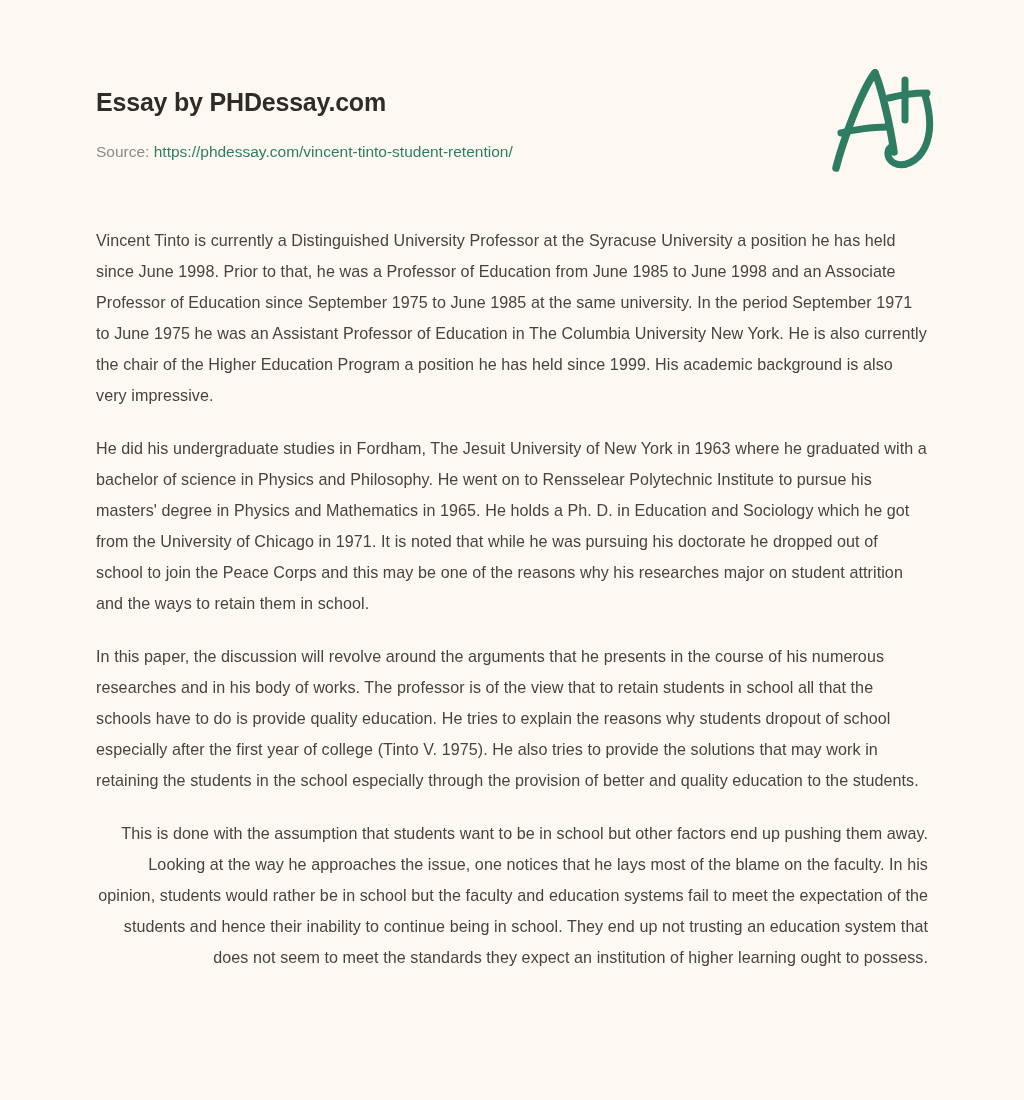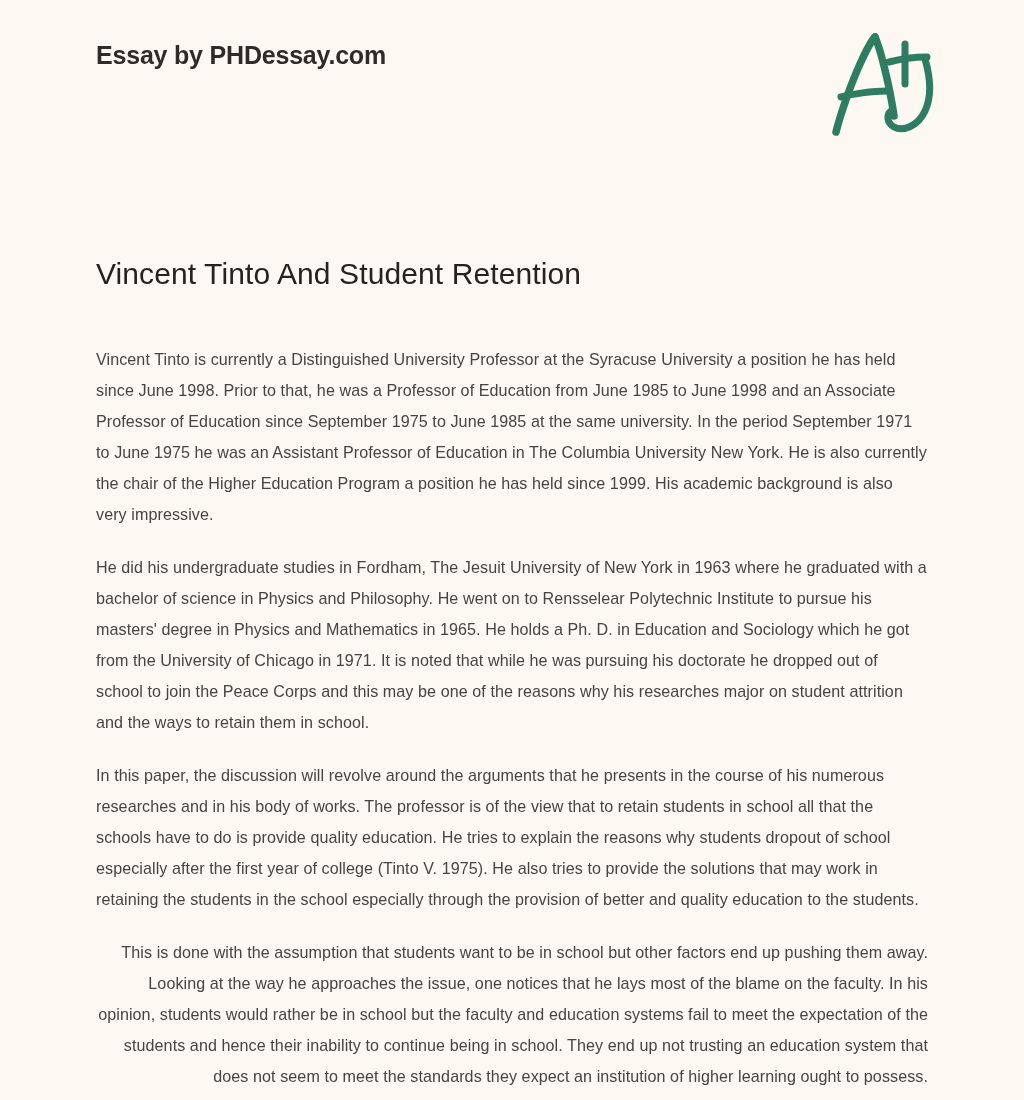--- a/index.html
+++ b/index.html
@@ -21,23 +21,23 @@
     position: relative;
     width: 1024px;
     height: 1100px;
     box-sizing: border-box;
     padding: 0;
   }
 
   
   .header {
     position: relative;
-    padding: 34px 74px 0 96px;
+    padding: 70px 74px 0 96px;
     display: flex;
-    align-items: flex-start;
+    align-items: center;
     justify-content: space-between;
   }
 
   .header-left {
     padding-top: 6px;
   }
 
   .brand-line {
     font-size: 25px;
     font-weight: bold;
@@ -108,20 +108,24 @@
 </head>
 <body>
 
 <div class="page">
 
   <div class="header">
 
     <div class="header-left">
       <div class="brand-line">Essay by PHDessay.com</div>
 
+      <div class="source-line">
+        <span class="source-label">Source:</span>
+        <a class="source-url" href="#">https://phdessay.com/vincent-tinto-student-retention/</a>
+      </div>
     </div>
 
     <div class="logo">
       <svg viewBox="0 0 118 110" xmlns="http://www.w3.org/2000/svg" fill="none" stroke="#2e7d63" stroke-linecap="round" stroke-linejoin="round">
 
         <path d="M10 104 C 14 88, 24 58, 34 36 C 39 25, 44 14, 49 9" stroke-width="7.5"></path>
 
         <path d="M49 9 C 53 18, 58 37, 62 55 C 65 69, 67 81, 68 88" stroke-width="7.5"></path>
 
         <path d="M15 69 C 26 66, 46 63, 61 63" stroke-width="7"></path>
@@ -129,21 +133,20 @@
         <path d="M99 31 C 104 48, 106 68, 99 83 C 92 98, 77 104, 68 99 C 61 95, 60 87, 65 83" stroke-width="7"></path>
 
         <path d="M79 16 C 79 28, 79 44, 79 56" stroke-width="7"></path>
 
         <path d="M63 34 C 74 31, 90 29, 101 29" stroke-width="7"></path>
       </svg>
     </div>
 
   </div>
 
-  <h1 class="title">Vincent Tinto And Student Retention</h1>
 
   <div class="body-copy">
     <p>Vincent Tinto is currently a Distinguished University Professor at the Syracuse University a position he has held since June 1998. Prior to that, he was a Professor of Education from June 1985 to June 1998 and an Associate Professor of Education since September 1975 to June 1985 at the same university. In the period September 1971 to June 1975 he was an Assistant Professor of Education in The Columbia University New York. He is also currently the chair of the Higher Education Program a position he has held since 1999. His academic background is also very impressive.</p>
     <p>He did his undergraduate studies in Fordham, The Jesuit University of New York in 1963 where he graduated with a bachelor of science in Physics and Philosophy. He went on to Rensselear Polytechnic Institute to pursue his masters' degree in Physics and Mathematics in 1965. He holds a Ph. D. in Education and Sociology which he got from the University of Chicago in 1971. It is noted that while he was pursuing his doctorate he dropped out of school to join the Peace Corps and this may be one of the reasons why his researches major on student attrition and the ways to retain them in school.</p>
     <p>In this paper, the discussion will revolve around the arguments that he presents in the course of his numerous researches and in his body of works. The professor is of the view that to retain students in school all that the schools have to do is provide quality education. He tries to explain the reasons why students dropout of school especially after the first year of college (Tinto V. 1975). He also tries to provide the solutions that may work in retaining the students in the school especially through the provision of better and quality education to the students.</p>
     <p>This is done with the assumption that students want to be in school but other factors end up pushing them away. Looking at the way he approaches the issue, one notices that he lays most of the blame on the faculty. In his opinion, students would rather be in school but the faculty and education systems fail to meet the expectation of the students and hence their inability to continue being in school. They end up not trusting an education system that does not seem to meet the standards they expect an institution of higher learning ought to possess.</p>
 
   </div>
 
 </div>

